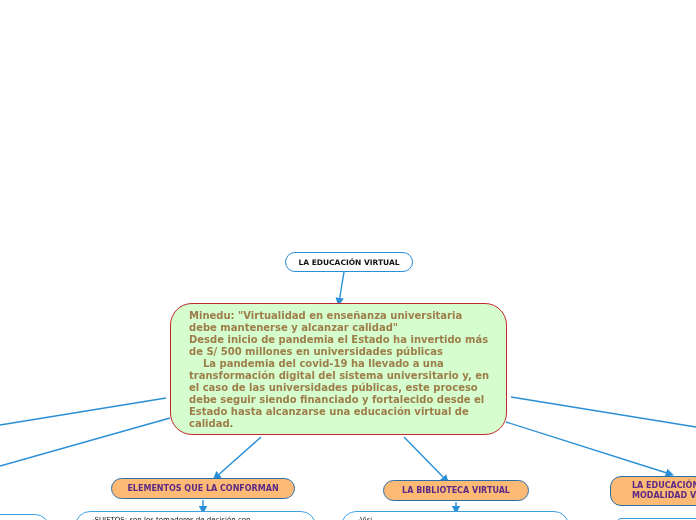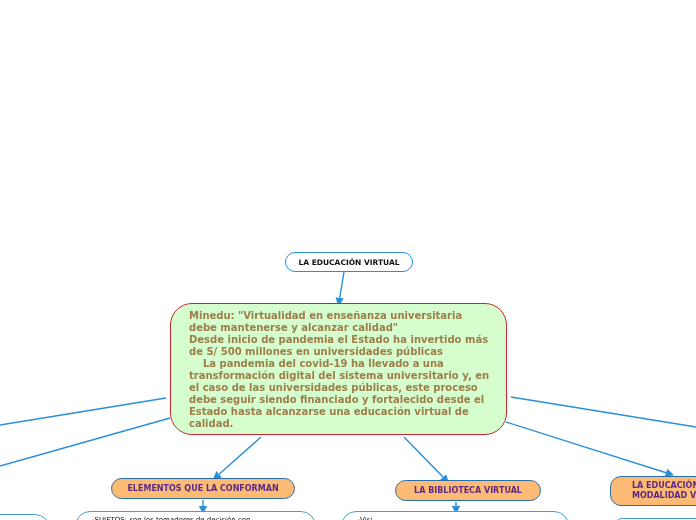--- a/index.html
+++ b/index.html
@@ -24,21 +24,21 @@
       font-size: 10px; font-weight: bold; color: #9d7d49; line-height: 12px;
       white-space: pre-wrap;
     }
     .yellow {
       background: #fdba74; border: 1.5px solid #2a6ea8; border-radius: 11px;
       font-size: 8px; font-weight: bold; color: #5a2a86;
       display: flex; align-items: center; justify-content: center;
       height: 21px;
     }
     .y1 { left: 111px; top: 478px; width: 184px; }
-    .y2 { left: 383px; top: 480px; width: 146px; margin-left: 12px; }
+    .y2 { left: 383px; top: 480px; width: 146px; }
     .y3 { left: 610px; top: 476px; width: 120px; height: 30px; justify-content: flex-start; padding-left: 21px; line-height: 10px; text-align: left; }
     .subbox {
       border: 1.5px solid #3fa0e0; border-radius: 16px; background: #fff;
       font-size: 7px; color: #111; padding: 4px 16px; overflow: hidden;
     }
     .s1 { left: 75px; top: 511px; width: 241px; height: 30px; }
     .s2 { left: 341px; top: 511px; width: 228px; height: 30px; }
     .s3 { left: -60px; top: 514px; width: 110px; height: 30px; }
     .s4 { left: 617px; top: 518px; width: 120px; height: 30px; border-radius: 4px; }
   </style>

